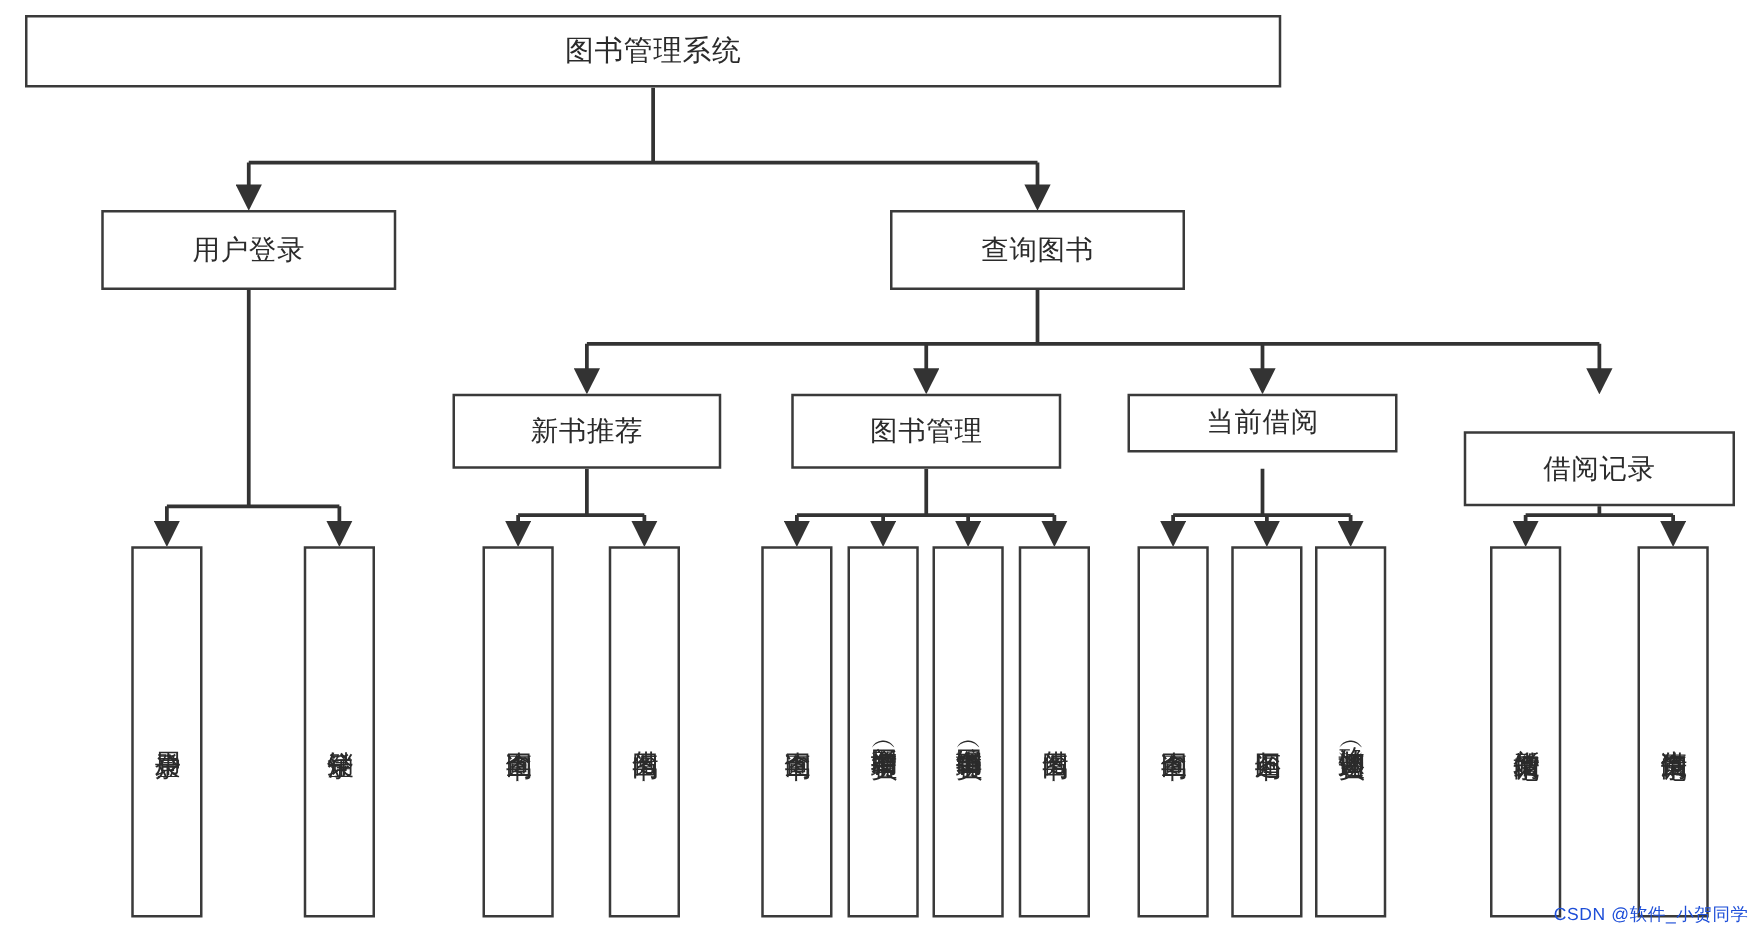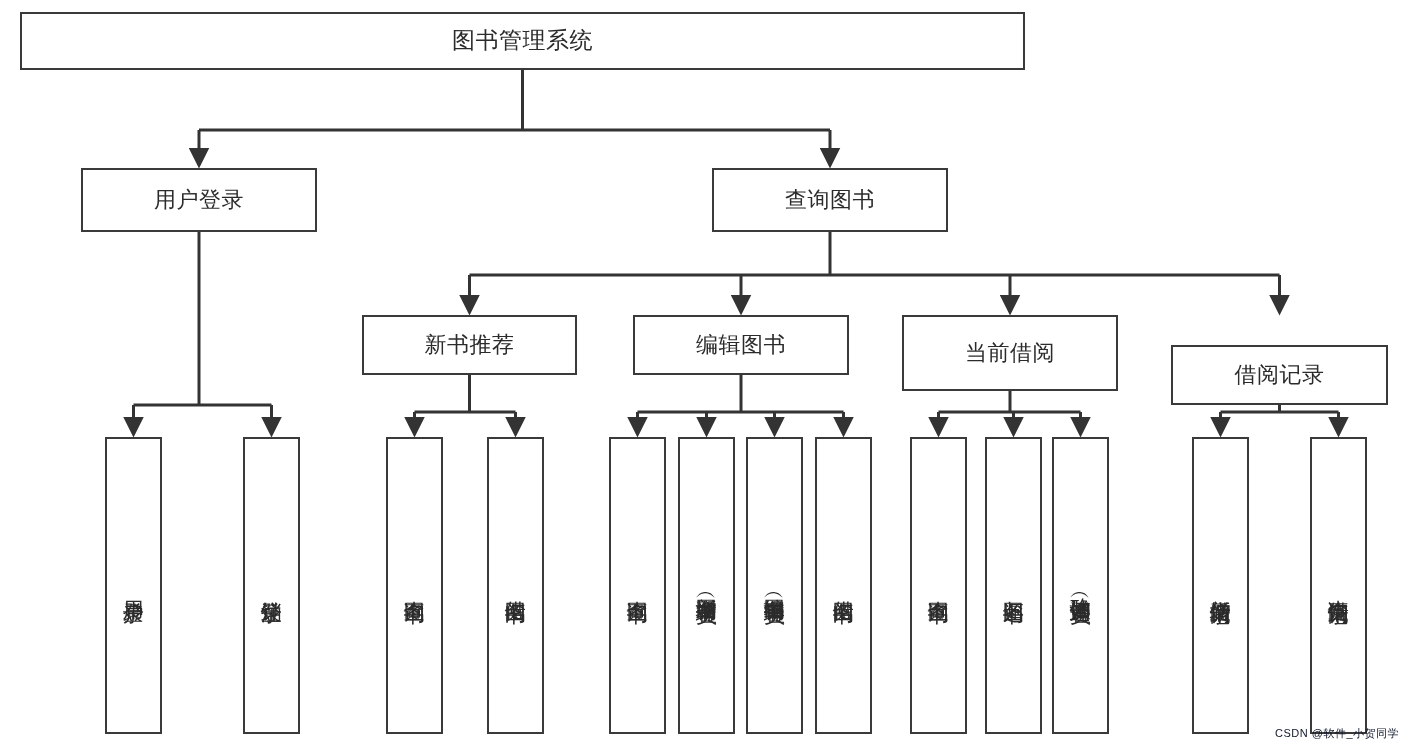--- a/index.html
+++ b/index.html
@@ -50,22 +50,22 @@
     font-size: 21px;
     line-height: 1.12;
     letter-spacing: 1px;
     padding: 4px 0;
     text-align: center;
   }
   .watermark {
     position: absolute;
     right: 6px;
     bottom: 6px;
-    font-size: 11px;
-    color: #0f172a;
+    font-size: 14px;
+    color: #1d4ed8;
     white-space: nowrap;
     letter-spacing: 0.5px;
   }
 </style>
 </head>
 <body>
 
 <div id="diagram-root">
 
   <svg id="connector-layer" viewBox="0 0 1405 747" xmlns="http://www.w3.org/2000/svg">
@@ -119,23 +119,23 @@
       <span>用户登录</span>
     </div>
   <div class="node node-h" style="left: 712px; top: 168px; width: 236px; height: 64px;">
       <span>查询图书</span>
     </div>
 
   <div class="node node-h" style="left: 362px; top: 315px; width: 215px; height: 60px;">
       <span>新书推荐</span>
     </div>
   <div class="node node-h" style="left: 633px; top: 315px; width: 216px; height: 60px;">
-      <span>编辑图书</span>
+      <span>图书管理</span>
     </div>
-  <div class="node node-h" style="left: 902px; top: 315px; width: 216px; height: 76px;">
+  <div class="node node-h" style="left: 902px; top: 315px; width: 216px; height: 47px;">
       <span>当前借阅</span>
     </div>
   <div class="node node-h" style="left: 1171px; top: 315px; width: 217px; height: 60px; margin-top: 30px;">
       <span>借阅记录</span>
     </div>
 
   <div class="node node-v" style="left: 105px; top: 437px; width: 57px; height: 297px;">用户登录</div>
   <div class="node node-v" style="left: 243px; top: 437px; width: 57px; height: 297px;">注销登录</div>
   <div class="node node-v" style="left: 386px; top: 437px; width: 57px; height: 297px;">查询图书</div>
   <div class="node node-v" style="left: 487px; top: 437px; width: 57px; height: 297px;">借阅图书</div>

